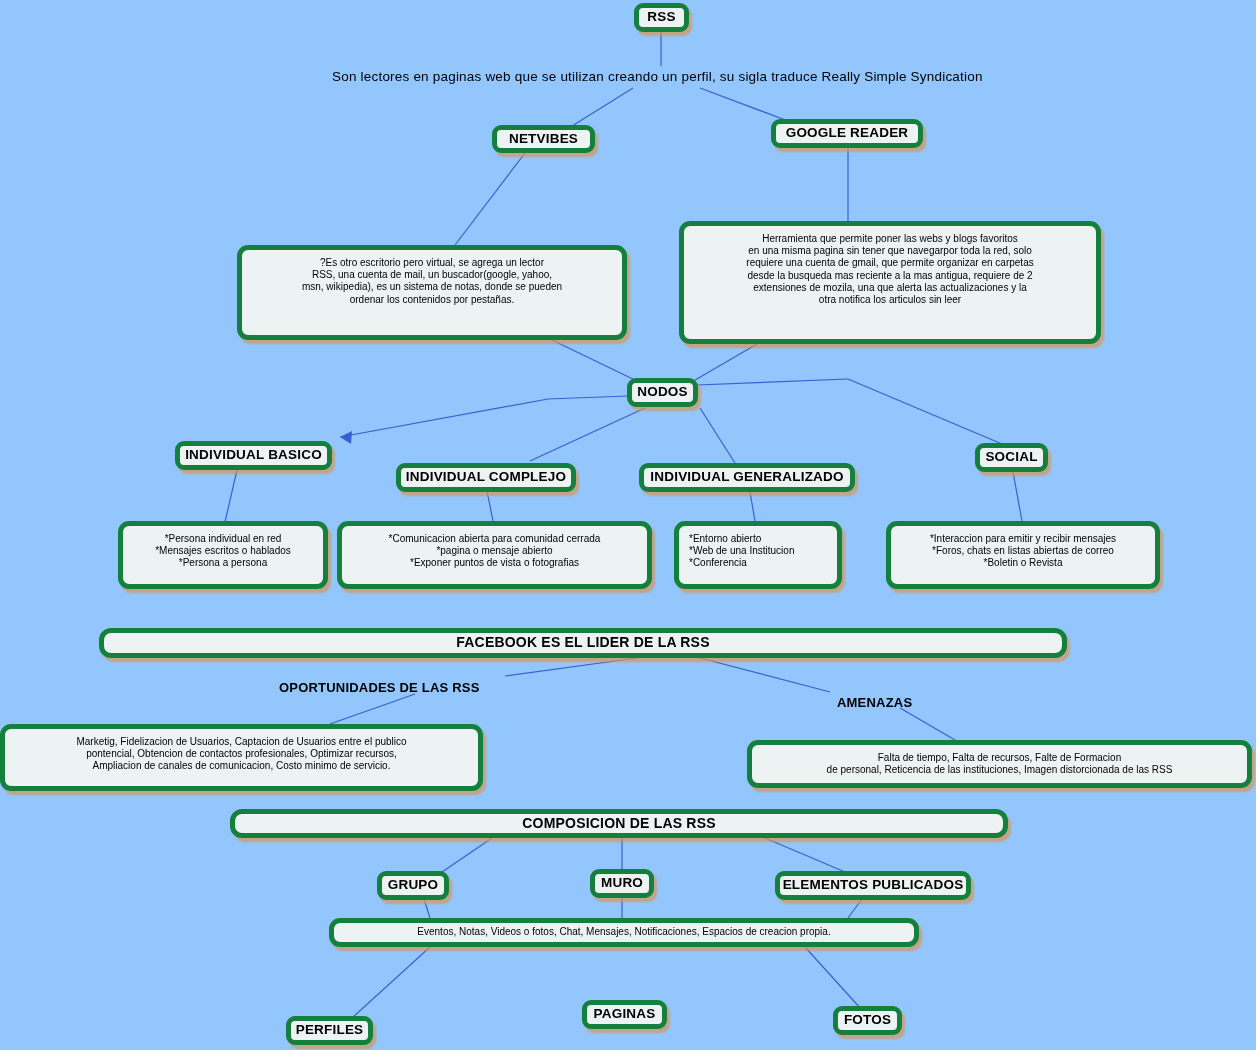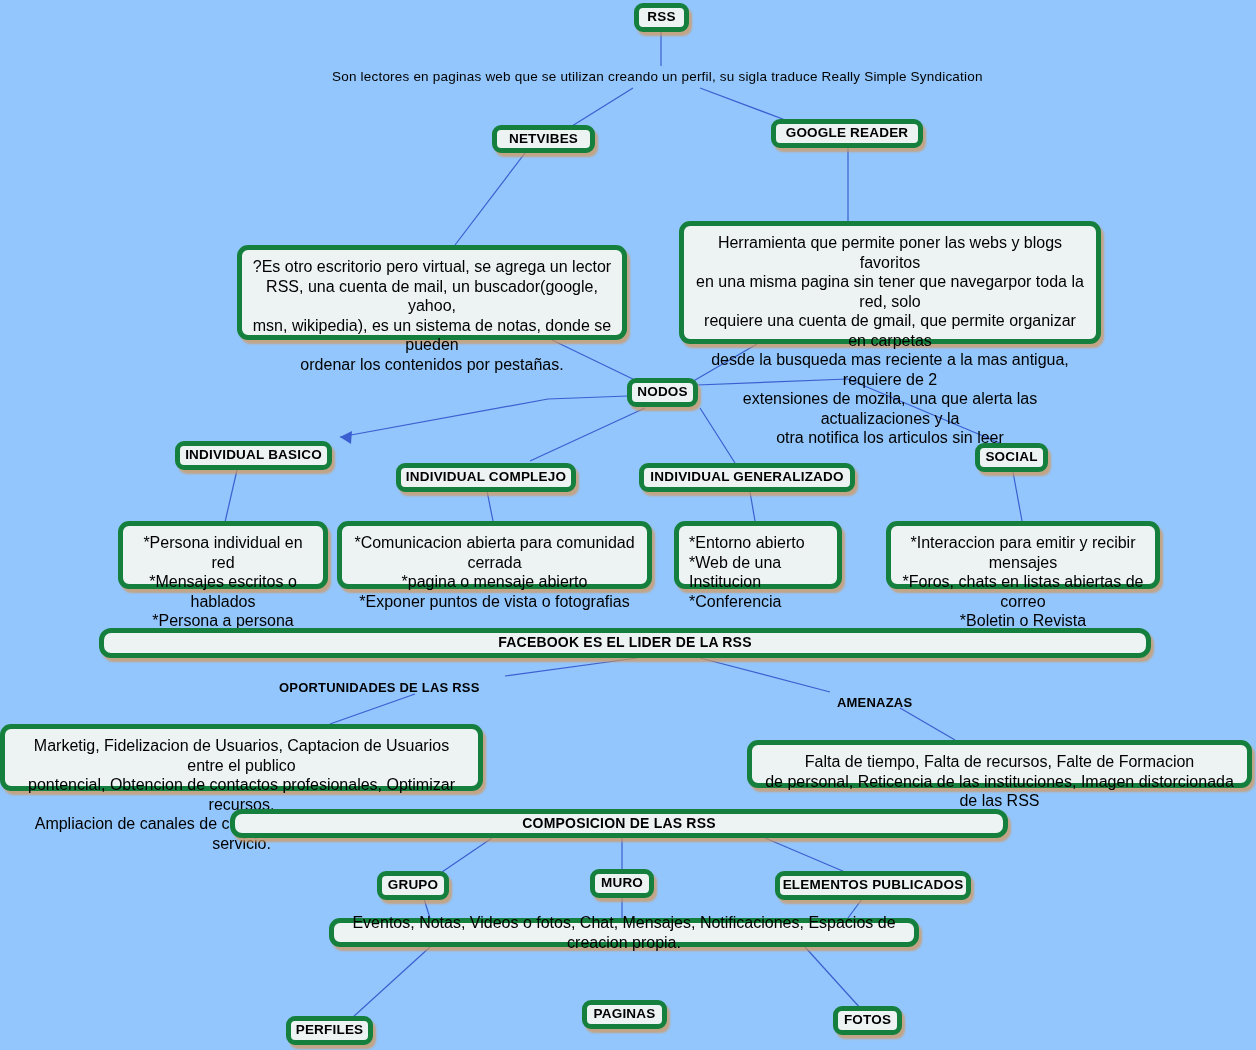--- a/index.html
+++ b/index.html
@@ -46,21 +46,21 @@
     padding: 4px 10px;
     white-space: nowrap;
   }
   .node.banner {
     font-weight: bold;
     font-size: 14px;
     border-radius: 12px;
     letter-spacing: 0.2px;
   }
   .node.para {
-    font-size: 16px;
+    font-size: 10px;
     padding: 7px 10px;
     text-align: center;
     border-radius: 11px;
     align-items: flex-start;
     justify-content: center;
   }
   .node.para.left { text-align: left; justify-content: flex-start; }
   .node.para .txt { display: block; width: 100%; }
   .plainlabel {
     position: absolute;
@@ -206,21 +206,21 @@
   </div>
 
   <div class="node para" style="left:886px; top:521px; width:274px; height:68px;">
     <span class="txt">
       <span>*Interaccion para emitir y recibir mensajes</span><br>
       <span>*Foros, chats en listas abiertas de correo</span><br>
       <span>*Boletin o Revista</span>
     </span>
   </div>
 
-  <div class="node banner" style="left:99px; top:628px; width:1052px; height:30px;">
+  <div class="node banner" style="left:99px; top:628px; width:968px; height:30px;">
     <span>FACEBOOK ES EL LIDER DE LA RSS</span>
   </div>
 
   <div class="plainlabel" style="left:279px; top:680px;">
     <span>OPORTUNIDADES DE LAS RSS</span>
   </div>
 
   <div class="plainlabel" style="left:837px; top:695px;">
     <span>AMENAZAS</span>
   </div>

